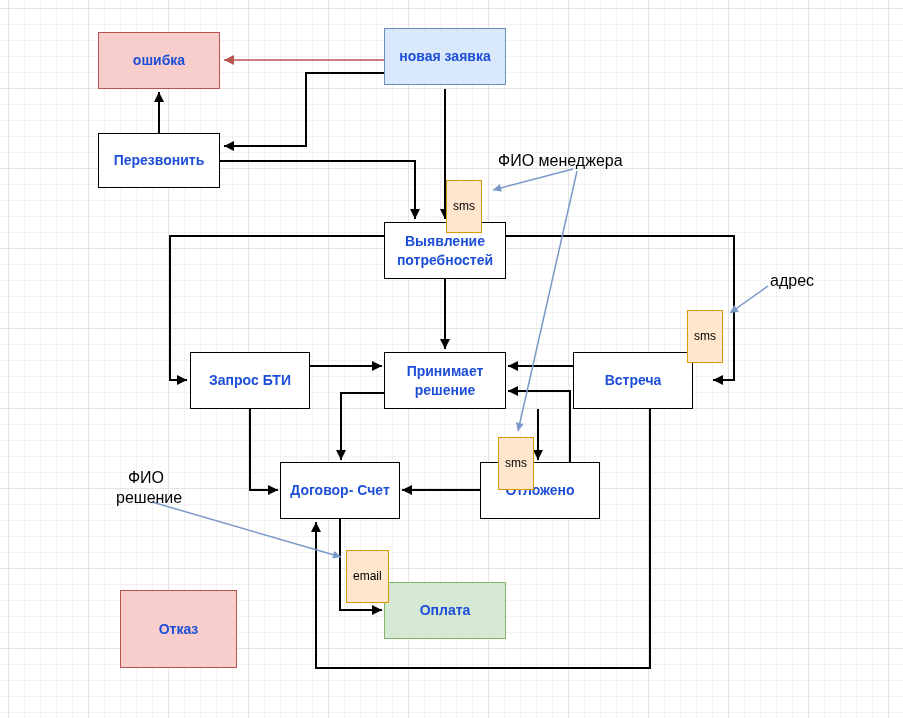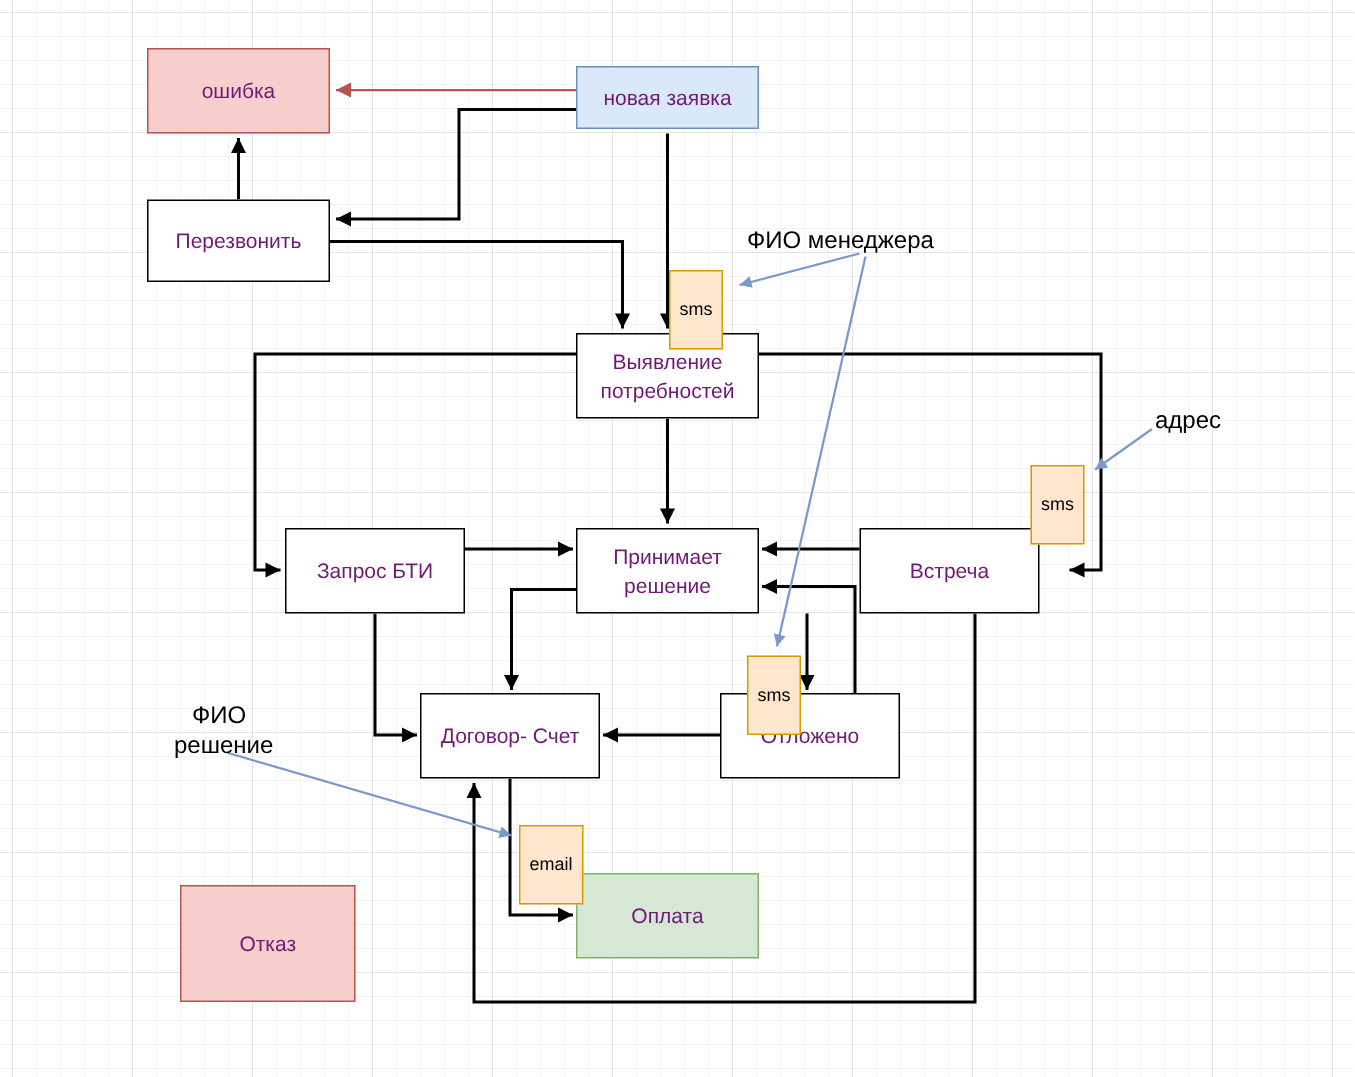--- a/index.html
+++ b/index.html
@@ -12,22 +12,22 @@
       linear-gradient(90deg, #e4e4e4 1px, transparent 1px),
       linear-gradient(#f2f2f2 1px, transparent 1px),
       linear-gradient(90deg, #f2f2f2 1px, transparent 1px);
     background-size:80px 80px, 80px 80px, 16px 16px, 16px 16px;
     background-position:8px 8px, 8px 8px, 8px 8px, 8px 8px;
   }
   svg.edges { position:absolute; left:0; top:0; width:903px; height:718px; }
   .node {
     position:absolute; box-sizing:border-box;
     display:flex; align-items:center; justify-content:center;
-    text-align:center; font-size:14px; line-height:1.3; color:#701a75;
-    background:#ffffff; border:1px solid #000000; padding:2px;
+    text-align:center; font-size:14px; line-height:1.3; color:#1d4ed8;
+    background:#ffffff; border:1px solid #000000; padding:2px;font-weight:bold;
   }
   .node.pink  { background:#f8cecc; border-color:#b85450; }
   .node.blue  { background:#dae8fc; border-color:#6c8ebf; }
   .node.green { background:#d5e8d4; border-color:#82b366; }
   .tag {
     position:absolute; box-sizing:border-box; font-size:12px; line-height:15px;
     color:#000; background:#ffe6cc; border:1px solid #d79b00; padding:18px 6px;
   }
   .note { position:absolute; font-size:16px; color:#000; line-height:1.25; }
   .note.center { text-align:center; }
@@ -68,21 +68,21 @@
     <polyline points="340,519 340,610 382,610" fill="none" stroke="#000" stroke-width="2" marker-end="url(#mBlack)"></polyline>
     <polyline points="650,409 650,668 316,668 316,522" fill="none" stroke="#000" stroke-width="2" marker-end="url(#mBlack)"></polyline>
 
     <polyline points="573,169 493,190" fill="none" stroke="#7a99c9" stroke-width="1.5" marker-end="url(#mBlue)"></polyline>
     <polyline points="577,171 518,431" fill="none" stroke="#7a99c9" stroke-width="1.5" marker-end="url(#mBlue)"></polyline>
     <polyline points="768,286 730,313" fill="none" stroke="#7a99c9" stroke-width="1.5" marker-end="url(#mBlue)"></polyline>
     <polyline points="152,502 341,557" fill="none" stroke="#7a99c9" stroke-width="1.5" marker-end="url(#mBlue)"></polyline>
   </svg>
 
   <div class="node pink" style="left:98px;  top:32px;  width:122px; height:57px">ошибка</div>
-  <div class="node blue" style="left:384px; top:44px;  width:122px; height:42px">новая заявка</div>
+  <div class="node blue" style="left:384px; top:28px;  width:122px; height:57px">новая заявка</div>
   <div class="node" style="left:98px;  top:133px; width:122px; height:55px">Перезвонить</div>
   <div class="node" style="left:384px; top:222px; width:122px; height:57px">Выявление потребностей</div>
   <div class="node" style="left:190px; top:352px; width:120px; height:57px">Запрос БТИ</div>
   <div class="node" style="left:384px; top:352px; width:122px; height:57px">Принимает решение</div>
   <div class="node" style="left:573px; top:352px; width:120px; height:57px">Встреча</div>
   <div class="node" style="left:280px; top:462px; width:120px; height:57px">Договор- Счет</div>
   <div class="node" style="left:480px; top:462px; width:120px; height:57px">Отложено</div>
   <div class="node green" style="left:384px; top:582px; width:122px; height:57px">Оплата</div>
   <div class="node pink" style="left:120px; top:590px; width:117px; height:78px">Отказ</div>
 

